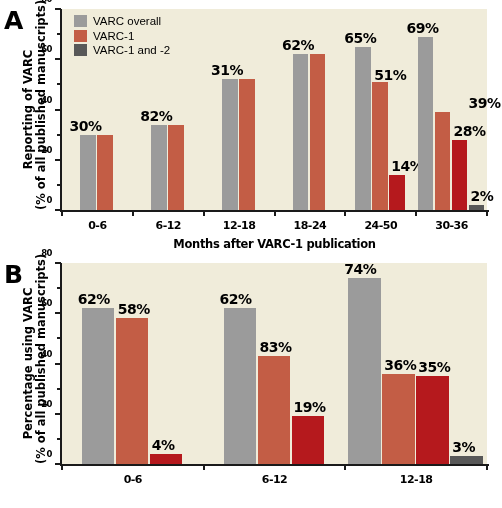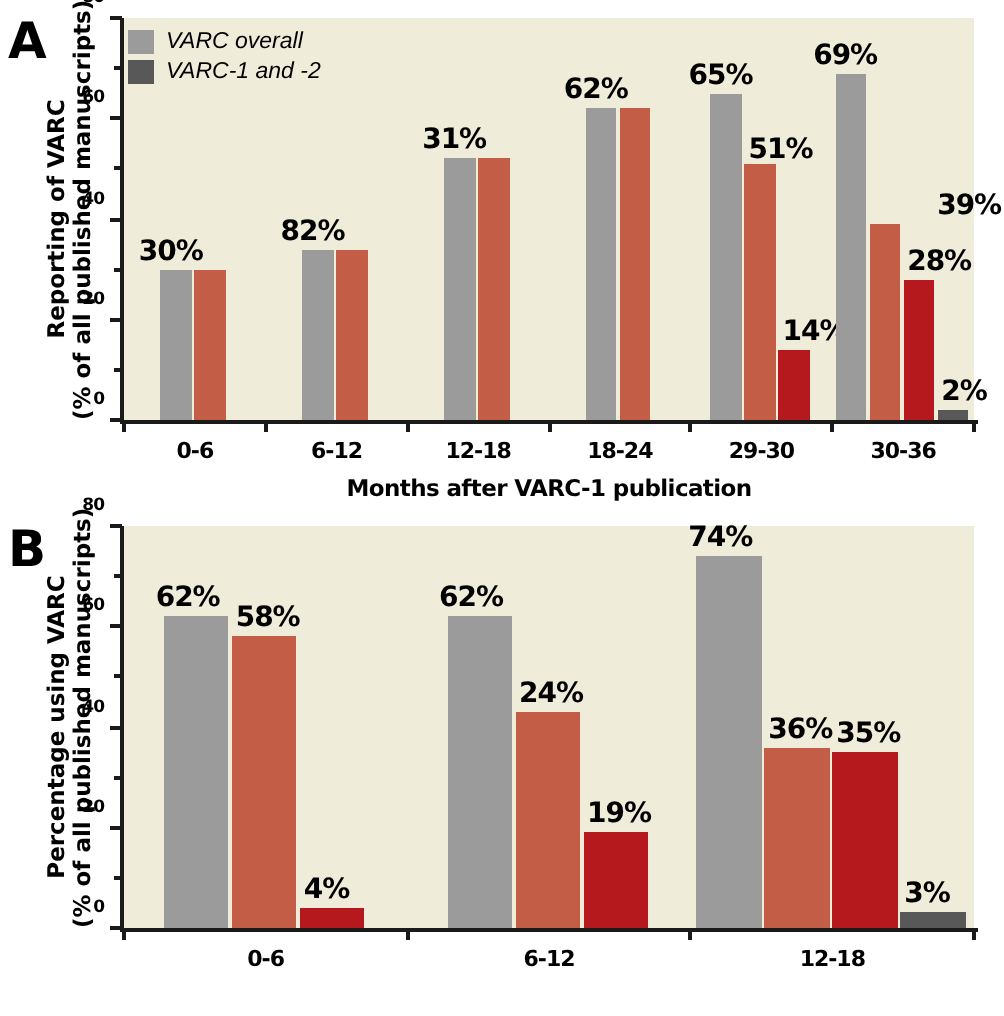--- a/index.html
+++ b/index.html
@@ -72,21 +72,21 @@
 
   .bar{position:absolute;bottom:0;}
   .barlabel{
     position:absolute;
     font-weight:bold;font-size:14px;color:#000;
     font-family:"DejaVu Sans", sans-serif;
     white-space:nowrap;letter-spacing:-0.5px;
   }
 
   
-  .legend{position:absolute;left:2px;top:5px;font-style:italic;}
+  .legend{position:absolute;left:12px;top:5px;}
   .legend-row{display:flex;align-items:center;height:14.5px;}
   .legend-swatch{width:13px;height:12px;margin-right:6px;}
   .legend-text{
     font-size:11.5px;color:#000;
     font-family:"Liberation Sans", sans-serif;
     white-space:nowrap;
   }
 </style>
 </head>
 <body>
@@ -133,37 +133,41 @@
       <div class="bar" style="left: 247.917px; width: 15.5px; height: 155.775px; background: rgb(195, 93, 69);"></div>
       <div class="xtick" style="left: 211.5px;"></div>
       <div class="xgroup-label" style="left: 247.917px; top: 210px;">18-24</div>
       <div class="bar" style="left: 293.25px; width: 15.5px; height: 163.312px; background: rgb(155, 155, 155);"></div>
       <div class="barlabel" style="left: 282.25px; bottom: 164.312px;">65%</div>
       <div class="bar" style="left: 310.25px; width: 15.5px; height: 128.137px; background: rgb(195, 93, 69);"></div>
       <div class="barlabel" style="left: 312.25px; bottom: 127px;">51%</div>
       <div class="bar" style="left: 327.25px; width: 15.5px; height: 35.175px; background: rgb(181, 25, 29);"></div>
       <div class="barlabel" style="left: 329.25px; bottom: 36.175px;">14%</div>
       <div class="xtick" style="left: 282.333px;"></div>
-      <div class="xgroup-label" style="left: 318.75px; top: 210px;">29-30</div>
+      <div class="xgroup-label" style="left: 318.75px; top: 210px;">24-50</div>
       <div class="bar" style="left: 355.583px; width: 15.5px; height: 173.363px; background: rgb(155, 155, 155);"></div>
       <div class="barlabel" style="left: 344.583px; bottom: 174.363px;">69%</div>
       <div class="bar" style="left: 372.583px; width: 15.5px; height: 97.9875px; background: rgb(195, 93, 69);"></div>
       <div class="barlabel" style="left: 374.583px; bottom: 98.9875px; margin-left: 32px;">39%</div>
       <div class="bar" style="left: 389.583px; width: 15.5px; height: 70.35px; background: rgb(181, 25, 29);"></div>
       <div class="barlabel" style="left: 391.583px; bottom: 71.35px;">28%</div>
       <div class="bar" style="left: 406.583px; width: 15.5px; height: 5.025px; background: rgb(88, 88, 88);"></div>
       <div class="barlabel" style="left: 408.583px; bottom: 6.025px;">2%</div>
       <div class="xtick" style="left: 353.167px;"></div>
       <div class="xgroup-label" style="left: 389.583px; top: 210px;">30-36</div>
       <div class="xtick" style="left: -1px;"></div>
       <div class="xtick" style="left: 424px;"></div>
       <div class="legend">
         <div class="legend-row">
           <span class="legend-swatch" style="background: rgb(155, 155, 155);"></span>
           <span class="legend-text">VARC overall</span>
+        </div>
+        <div class="legend-row">
+          <span class="legend-swatch" style="background: rgb(195, 93, 69);"></span>
+          <span class="legend-text">VARC-1</span>
         </div>
         <div class="legend-row">
           <span class="legend-swatch" style="background: rgb(88, 88, 88);"></span>
           <span class="legend-text">VARC-1 and -2</span>
         </div>
       </div>
     </div>
   <div class="xtitle" id="xtitle-a" style="left: 62px; width: 425px; top: 237px;">Months after VARC-1 publication</div>
 </div>
 
@@ -193,21 +197,21 @@
       <div class="bar" style="left: 19.8333px; width: 32.5px; height: 155.775px; background: rgb(155, 155, 155);"></div>
       <div class="barlabel" style="left: 15.8333px; bottom: 156.775px;">62%</div>
       <div class="bar" style="left: 53.8333px; width: 32.5px; height: 145.725px; background: rgb(195, 93, 69);"></div>
       <div class="barlabel" style="left: 55.8333px; bottom: 146.725px;">58%</div>
       <div class="bar" style="left: 87.8333px; width: 32.5px; height: 10.05px; background: rgb(181, 25, 29);"></div>
       <div class="barlabel" style="left: 89.8333px; bottom: 11.05px;">4%</div>
       <div class="xgroup-label" style="left: 70.8333px; top: 210px;">0-6</div>
       <div class="bar" style="left: 161.5px; width: 32.5px; height: 155.775px; background: rgb(155, 155, 155);"></div>
       <div class="barlabel" style="left: 157.5px; bottom: 156.775px;">62%</div>
       <div class="bar" style="left: 195.5px; width: 32.5px; height: 108.037px; background: rgb(195, 93, 69);"></div>
-      <div class="barlabel" style="left: 197.5px; bottom: 109.037px;">24%</div>
+      <div class="barlabel" style="left: 197.5px; bottom: 109.037px;">83%</div>
       <div class="bar" style="left: 229.5px; width: 32.5px; height: 47.7375px; background: rgb(181, 25, 29);"></div>
       <div class="barlabel" style="left: 231.5px; bottom: 48.7375px;">19%</div>
       <div class="xtick" style="left: 140.667px;"></div>
       <div class="xgroup-label" style="left: 212.5px; top: 210px;">6-12</div>
       <div class="bar" style="left: 286.167px; width: 32.5px; height: 185.925px; background: rgb(155, 155, 155);"></div>
       <div class="barlabel" style="left: 282.167px; bottom: 186.925px;">74%</div>
       <div class="bar" style="left: 320.167px; width: 32.5px; height: 90.45px; background: rgb(195, 93, 69);"></div>
       <div class="barlabel" style="left: 322.167px; bottom: 91.45px;">36%</div>
       <div class="bar" style="left: 354.167px; width: 32.5px; height: 87.9375px; background: rgb(181, 25, 29);"></div>
       <div class="barlabel" style="left: 356.167px; bottom: 88.9375px;">35%</div>

